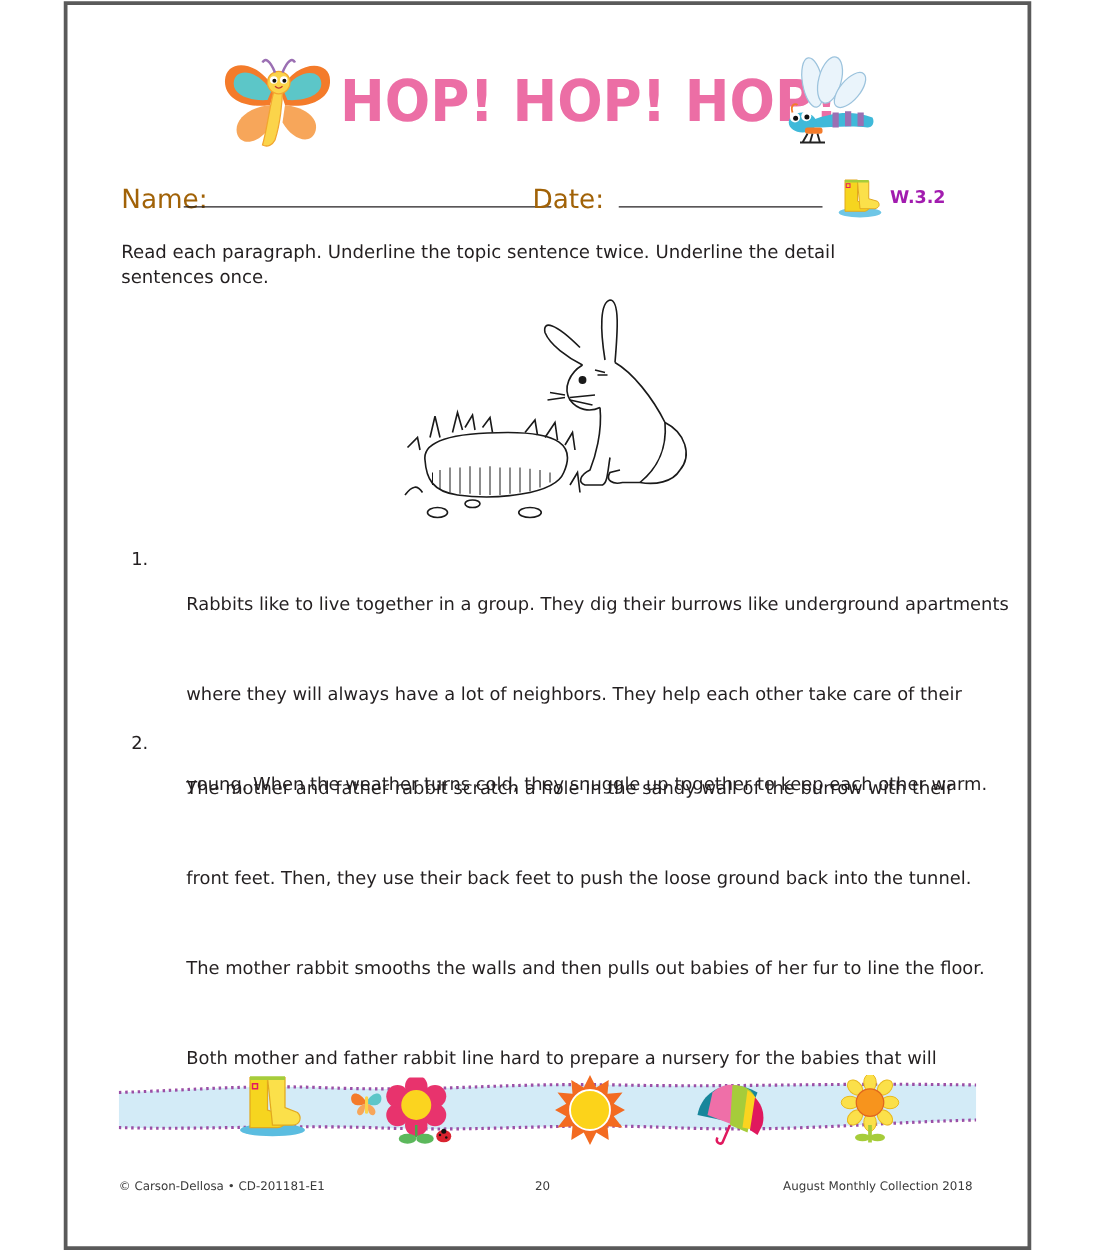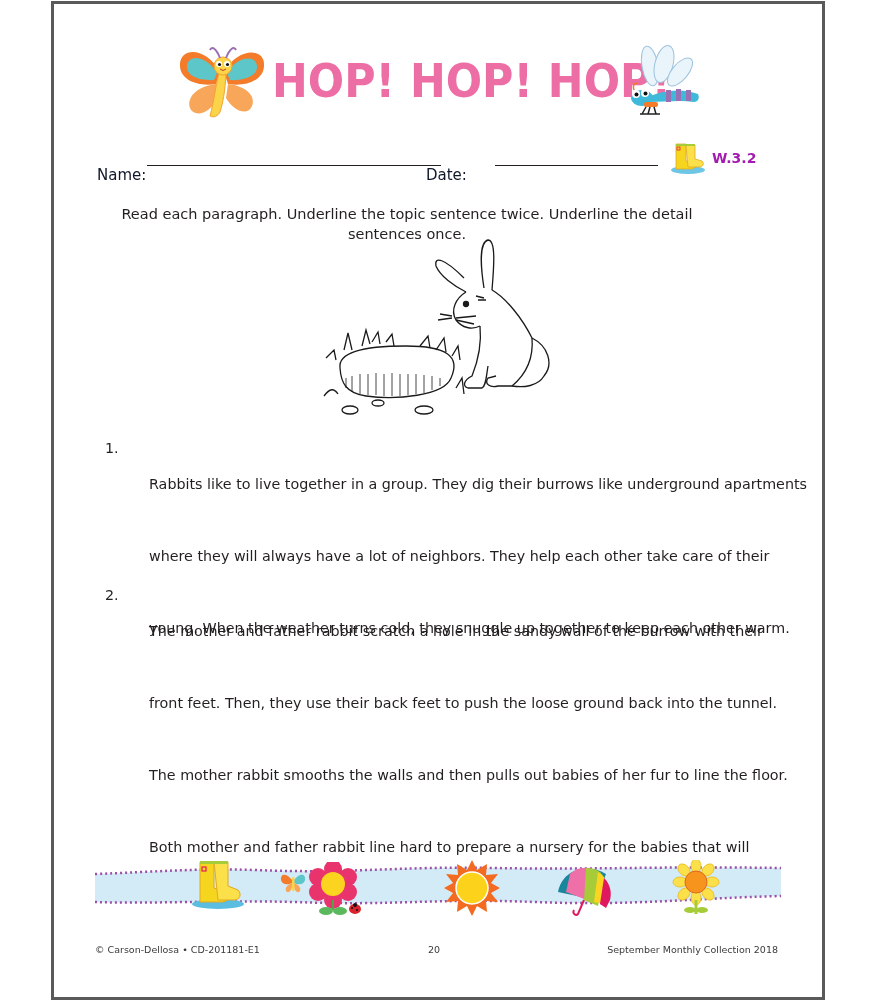--- a/index.html
+++ b/index.html
@@ -8,25 +8,25 @@
     .page { position: absolute; left: 51px; top: 1px; width: 768px; height: 993px;
             border: 3px solid #5a5a5a; background: #fff; }
     .abs { position: absolute; }
 
     
     .title { position: absolute; left: 272px; top: 56px; font-family: "DejaVu Sans", sans-serif;
              font-weight: bold; font-size: 46px; color: #ec6ea5; letter-spacing: 0px;
              line-height: 50px; white-space: nowrap; transform: scaleX(0.93); transform-origin: left top; }
 
     
-    .label { position: absolute; font-size: 15px; line-height: 18px; color: #0f172a; margin-top: 16px; }
+    .label { position: absolute; font-size: 21px; line-height: 18px; color: #a16207; }
     .blank { position: absolute; border-bottom: 1.5px solid #231f20; height: 0; }
     .std { position: absolute; left: 712px; top: 150px; font-size: 14px; font-weight: bold; color: #a21caf; }
 
-    .instructions { position: absolute; left: 97px; top: 204px; width: 620px; font-size: 14.5px; line-height: 20px; text-align: center; }
+    .instructions { position: absolute; left: 97px; top: 192px; width: 620px; font-size: 14.5px; line-height: 20px; }
 
     .para { position: absolute; left: 105px; width: 680px; font-size: 14.3px; line-height: 36px; }
     .para .num { position: absolute; left: 0; top: 0; }
     .para .text { position: absolute; left: 20px; width: 660px; white-space: pre-line; }
     .para .line { display: block; white-space: nowrap; margin-left: 24px; }
 
     .footer { position: absolute; top: 944px; font-size: 9.5px; color: #3a3a3a; }
 
     .border-strip { position: absolute; left: 95px; top: 862px; width: 686px; height: 52px; }
   </style>
@@ -193,13 +193,13 @@
       <ellipse cx="36" cy="34" rx="5" ry="7" transform="rotate(-45 36 34)"></ellipse>
   </g>
   <circle cx="24" cy="22" r="11" fill="#f7941d" stroke="#e0661f" stroke-width="1"></circle>
   <path d="M24 40 L24 54" stroke="#a6cc3a" stroke-width="3"></path>
   <ellipse cx="18" cy="50" rx="6" ry="3" fill="#a6cc3a"></ellipse>
     <ellipse cx="30" cy="50" rx="6" ry="3" fill="#a6cc3a"></ellipse>
 </svg>
 
 <div class="footer" style="left:95px">© Carson-Dellosa • CD-201181-E1</div>
 <div class="footer" style="left:428px">20</div>
-<div class="footer" style="right:97px">September Monthly Collection 2018</div>
+<div class="footer" style="right:97px">August Monthly Collection 2018</div>
 
 </body></html>

